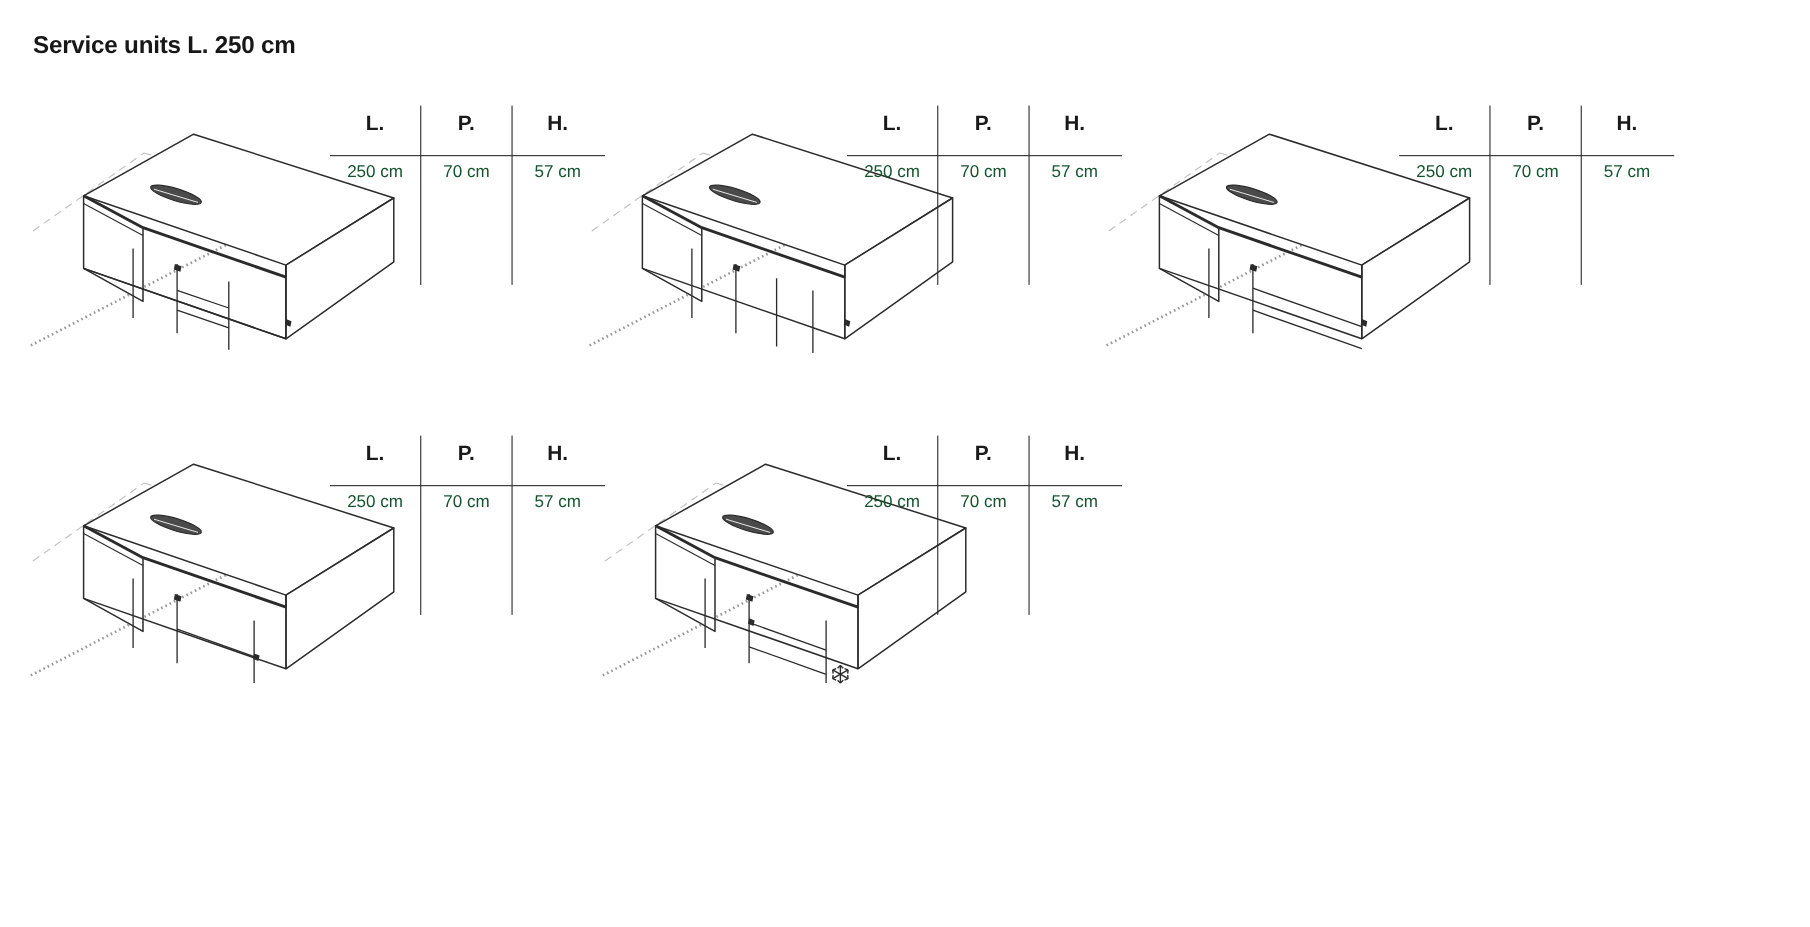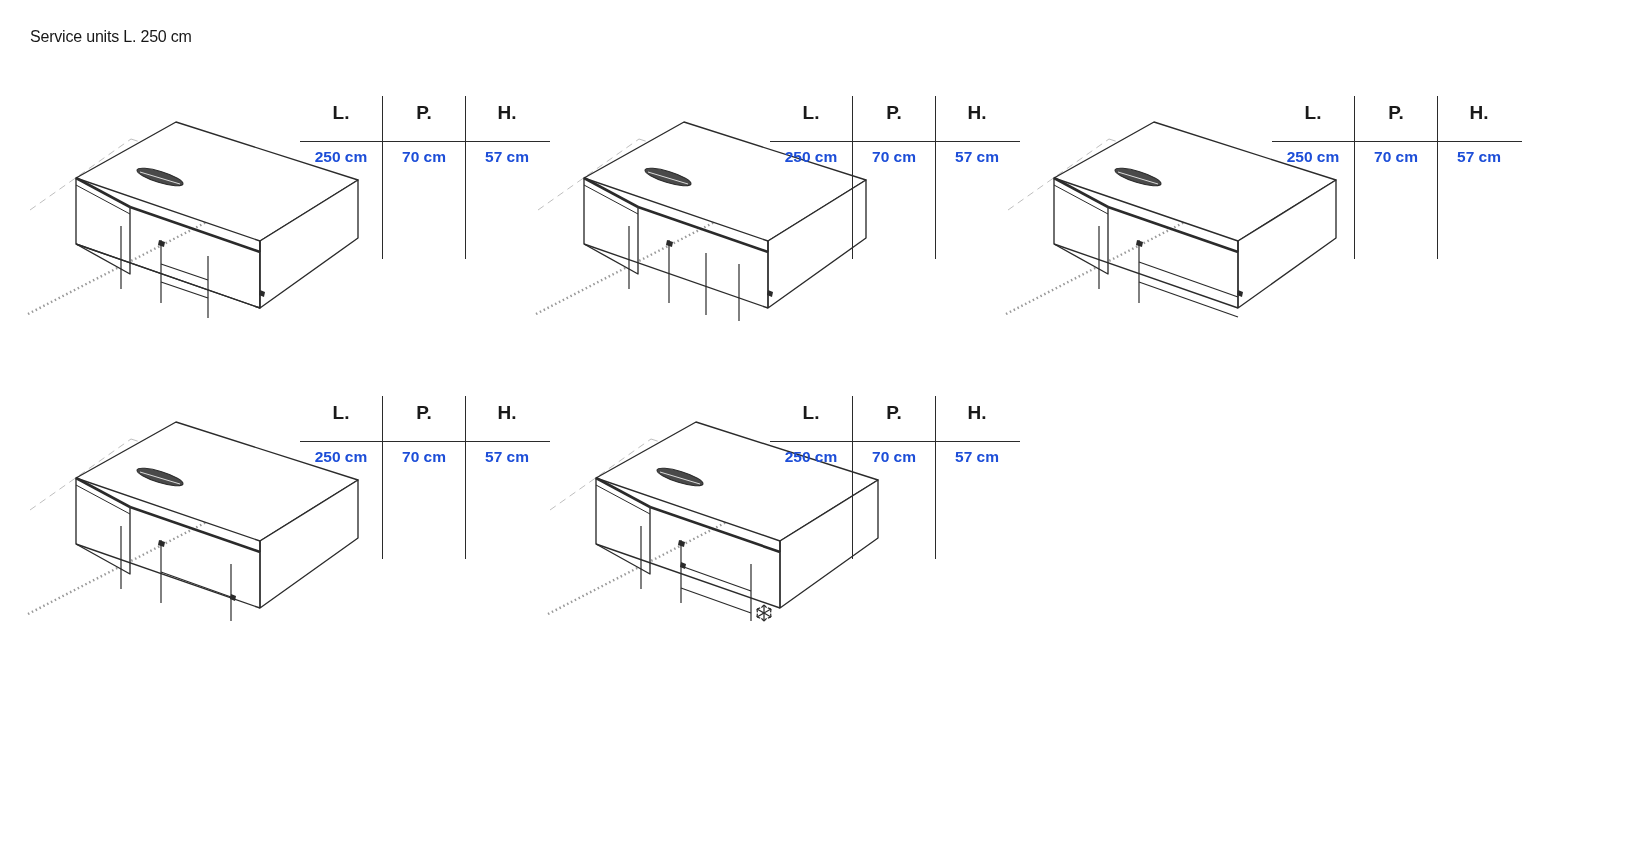--- a/index.html
+++ b/index.html
@@ -14,22 +14,22 @@
     font-family: "Liberation Sans", sans-serif;
     color: #1c1c1c;
     overflow: hidden;
   }
 
   
   #page-title {
     position: absolute;
     left: 30px;
     top: 28px;
-    font-size: 16px;
-    font-weight: normal;
+    font-size: 22px;
+    font-weight: bold;
     letter-spacing: -0.2px;
     color: #171717;
     white-space: nowrap;
   }
 
   
   .spec-table {
     position: absolute;
     width: 250px;
     height: 170px;
@@ -59,22 +59,22 @@
     font-size: 19px;
     font-weight: bold;
     color: #1a1a1a;
   }
   .spec-val {
     position: absolute;
     top: 52px;
     width: 82px;
     text-align: center;
     font-size: 15.5px;
-    font-weight: bold;
-    color: #1d4ed8;
+    font-weight: normal;
+    color: #14532d;
     white-space: nowrap;
   }
   .c0 { left: 0px; }
   .c1 { left: 83px; }
   .c2 { left: 166px; }
 
   
   .drawing {
     position: absolute;
     width: 340px;

